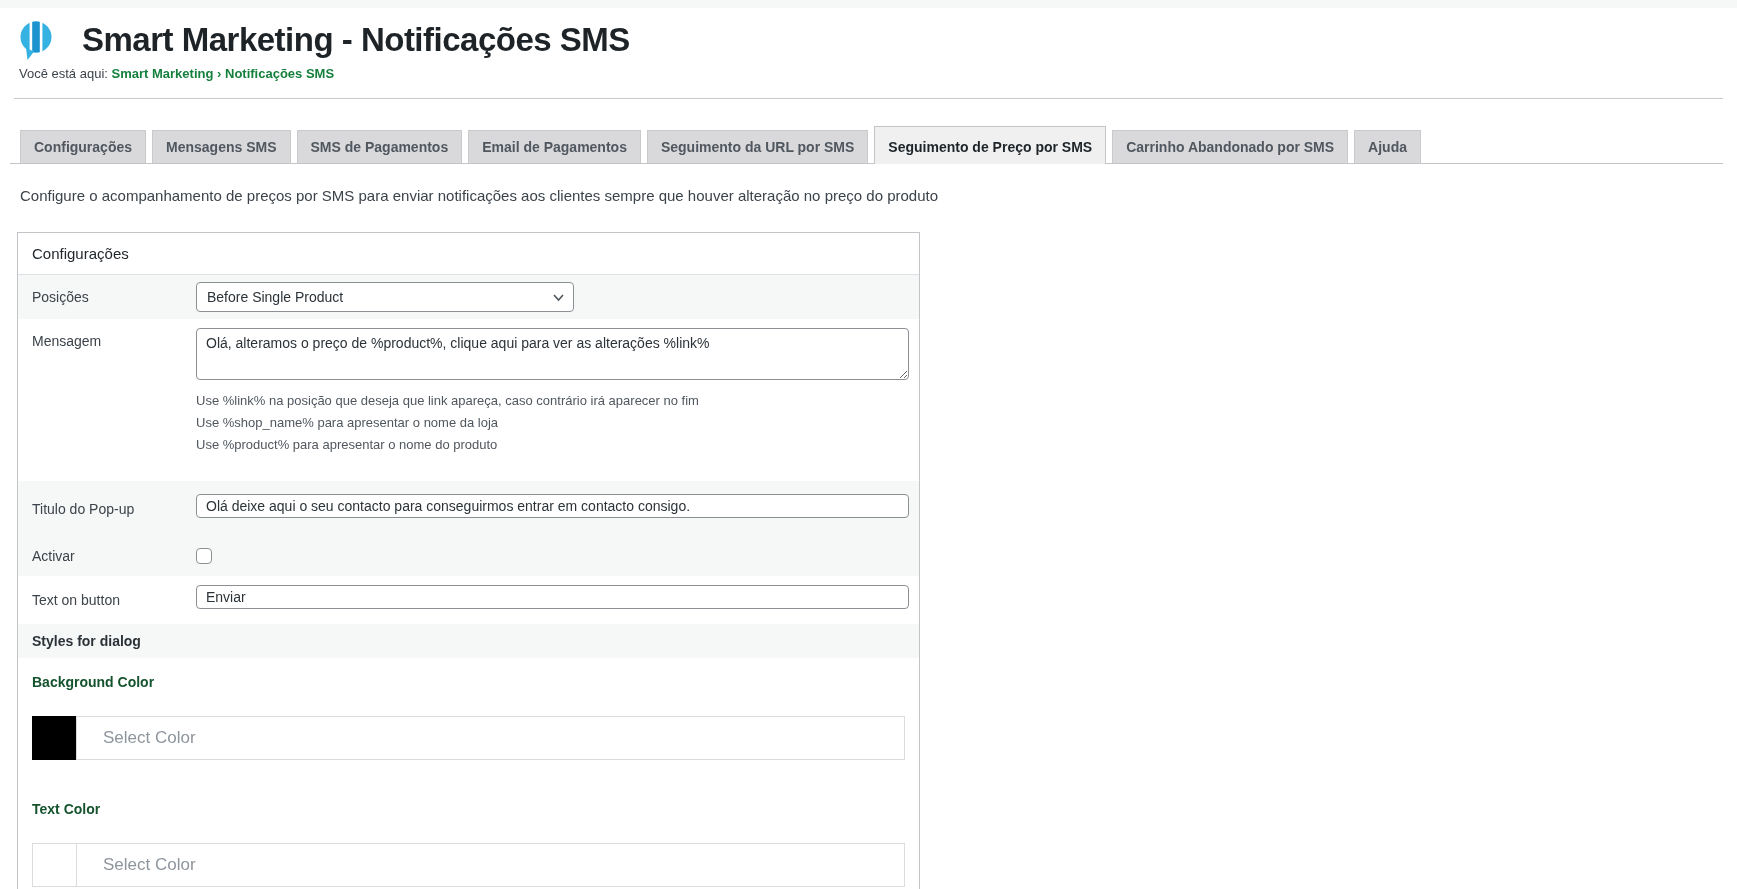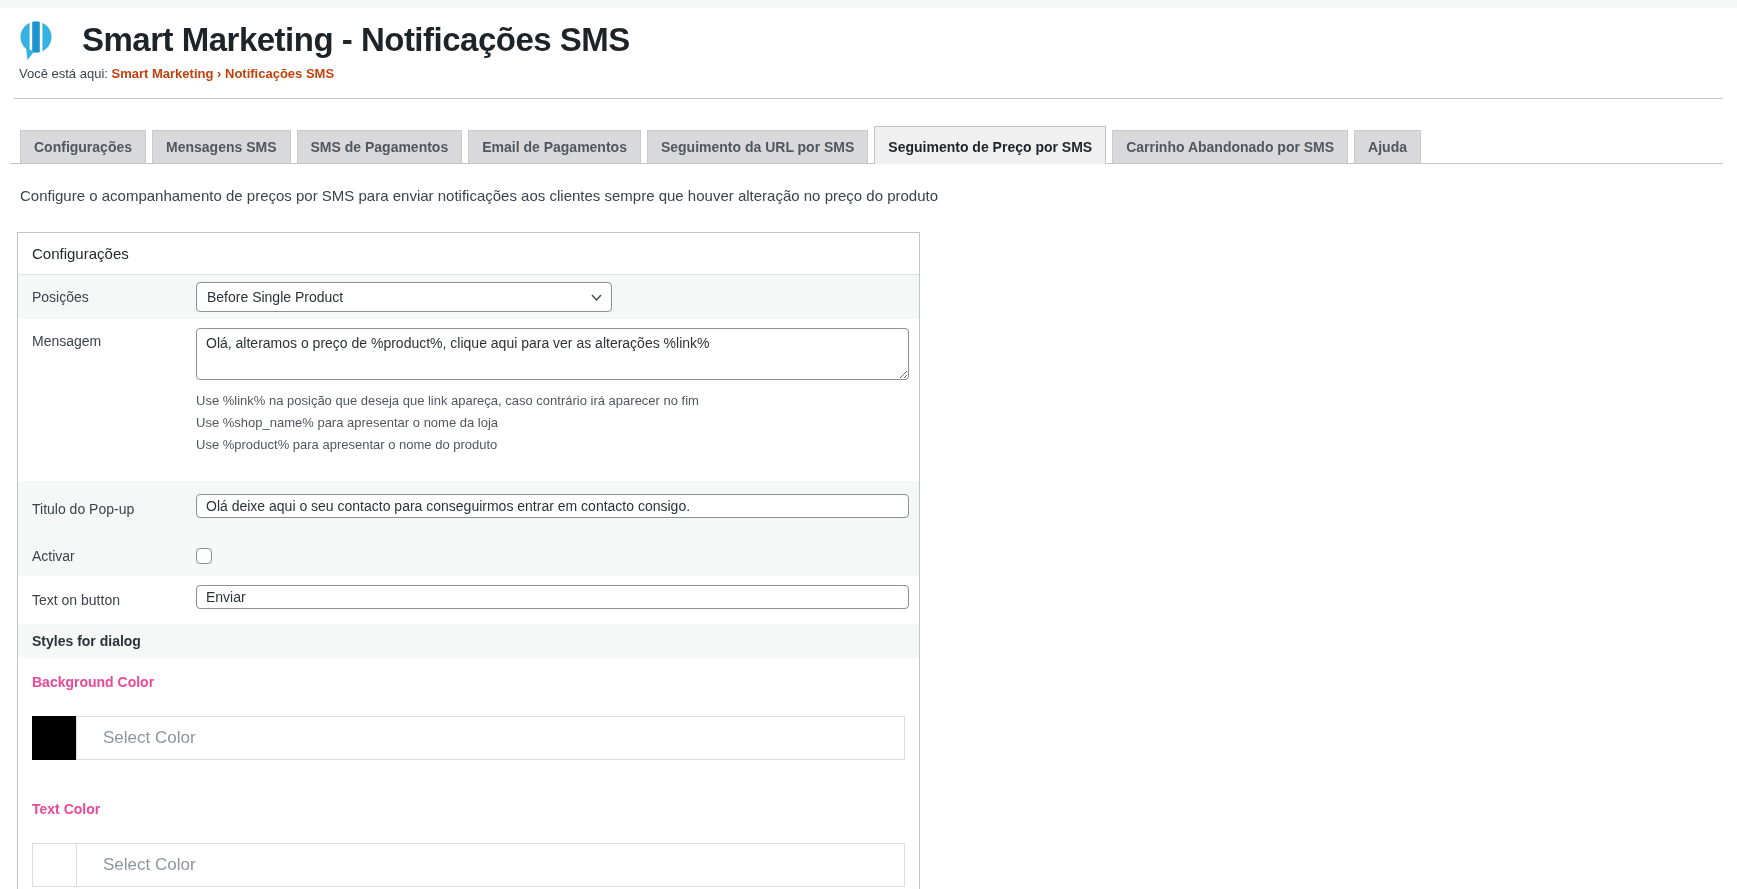--- a/index.html
+++ b/index.html
@@ -6,21 +6,21 @@
   html,body { width:1737px; height:889px; overflow:hidden; background:#fff;
               font-family:"Liberation Sans", sans-serif; color:#3c434a; }
   .top-strip { height:8px; background:#f6f7f7; }
 
   
   .page-header { padding:12px 17px 0 17px; }
   .title-row { display:flex; align-items:center; gap:27px; }
   .logo { width:38px; height:40px; flex:0 0 auto; }
   h1.page-title { font-size:33px; font-weight:bold; color:#1d2327; letter-spacing:-0.5px; }
   .breadcrumb { font-size:13px; color:#3c434a; margin:6px 0 0 2px; }
-  .breadcrumb b { color:#c2410c; }
+  .breadcrumb b { color:#15803d; }
   .header-divider { border:none; border-top:1px solid #c8c9cb; margin:17px 14px 0 14px; }
 
   
   .tab-bar { margin:27px 14px 0 10px; padding-left:10px; border-bottom:1px solid #c3c4c7;
              display:flex; align-items:flex-end; gap:6px; }
   .tab { display:inline-block; padding:8px 13px; background:#d9d9dc; border:1px solid #c9cacc;
          border-bottom:none; font-size:14px; font-weight:bold; color:#50575e;
          text-decoration:none; white-space:nowrap; cursor:pointer; }
   .tab.active { background:#f0f0f1; color:#1d2327; padding:12px 13px 9px; margin-bottom:-1px;
                 border-color:#c3c4c7; }
@@ -34,21 +34,21 @@
   .box-header { padding:12px 14px; font-size:15px; color:#23282d;
                 border-bottom:1px solid #e0e1e4; background:#fff; }
   .row { display:flex; }
   .row.gray { background:#f6f7f7; }
   .row-label { width:178px; flex:0 0 auto; padding-left:14px; font-size:14px; color:#3c434a; }
   .row-content { flex:1 1 auto; padding-right:11px; }
   .row-full { padding-left:14px; padding-right:12px; font-size:14px; font-weight:bold; color:#2c3338; }
 
   .row-positions { padding:7px 0; }
   .row-positions .row-label { line-height:30px; }
-  .select-wrap { position:relative; width:416px; }
+  .select-wrap { position:relative; width:378px; }
   select.wp-select { width:100%; height:30px; appearance:none; -webkit-appearance:none;
          background:#fff; border:1px solid #8c8f94; border-radius:4px;
          font-family:inherit; font-size:14px; color:#2c3338; padding:0 30px 0 10px; }
   .chevron { position:absolute; right:9px; top:9px; pointer-events:none; }
 
   .row-message { padding:9px 0 22px; }
   .row-message .row-label { padding-top:5px; }
   textarea.wp-textarea { width:713px; height:52px; border:1px solid #8c8f94; border-radius:4px;
          font-family:inherit; font-size:14px; color:#2c3338; padding:6px 9px; display:block; }
   .help { margin-top:13px; font-size:13px; color:#50575e; }
@@ -62,21 +62,21 @@
          font-family:inherit; font-size:14px; color:#2c3338; padding:0 9px; display:block; }
 
   .row-check { padding:11px 0; }
   .row-check .row-label { line-height:17px; }
   input.wp-checkbox { appearance:none; -webkit-appearance:none; width:16px; height:16px;
          border:1px solid #8c8f94; border-radius:4px; background:#fff; display:block; cursor:pointer; }
 
   .row-styles { padding:9px 0; }
 
   .row-color { display:block; padding:16px 14px 25px; }
-  .color-label { font-size:14px; font-weight:bold; color:#ec4899; }
+  .color-label { font-size:14px; font-weight:bold; color:#14532d; }
   .color-picker { display:flex; margin-top:26px;justify-content:space-between; }
   .swatch { width:44px; height:44px; flex:0 0 auto; }
   .swatch.bordered { border:1px solid #dcdcde; border-right:none; }
   input.color-field { flex:1 1 auto; height:44px; border:1px solid #dcdcde; border-radius:0;
          font-family:inherit; font-size:17px; color:#2c3338; padding:0 0 0 26px; background:#fff; }
   input.color-field::placeholder { color:#8e959c; opacity:1; }
   .row-text-color { padding-bottom:60px; }
 </style>
 </head>
 <body>

